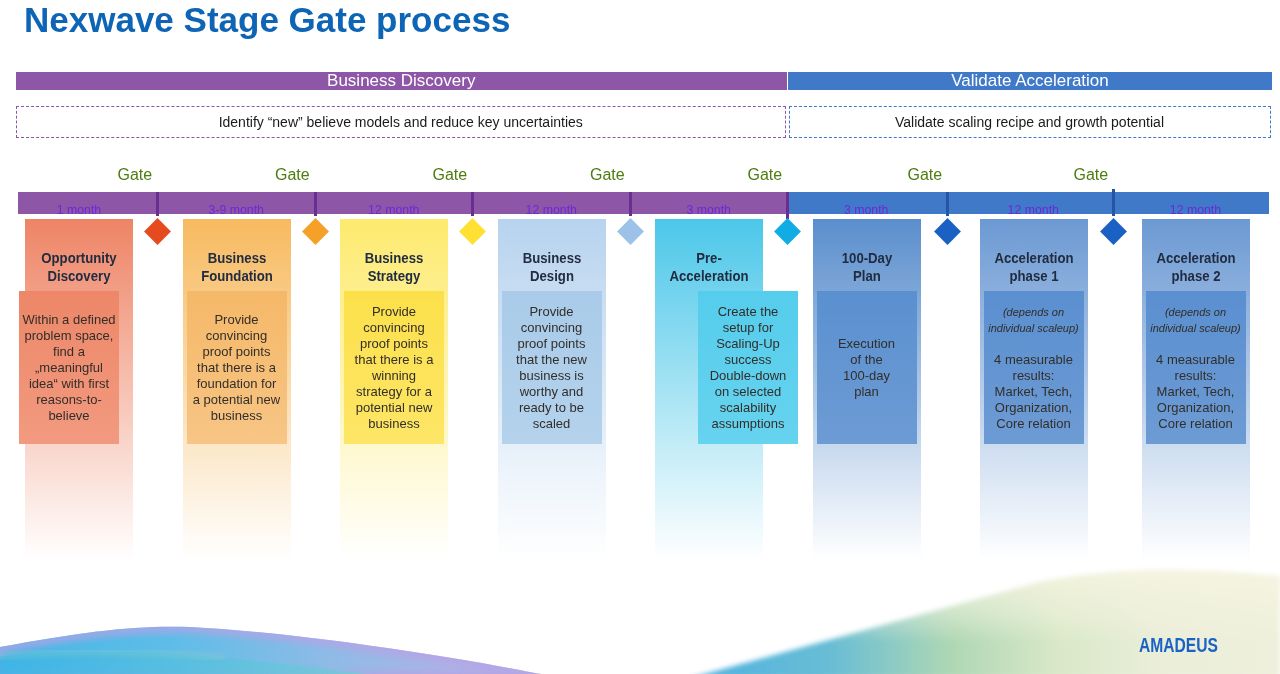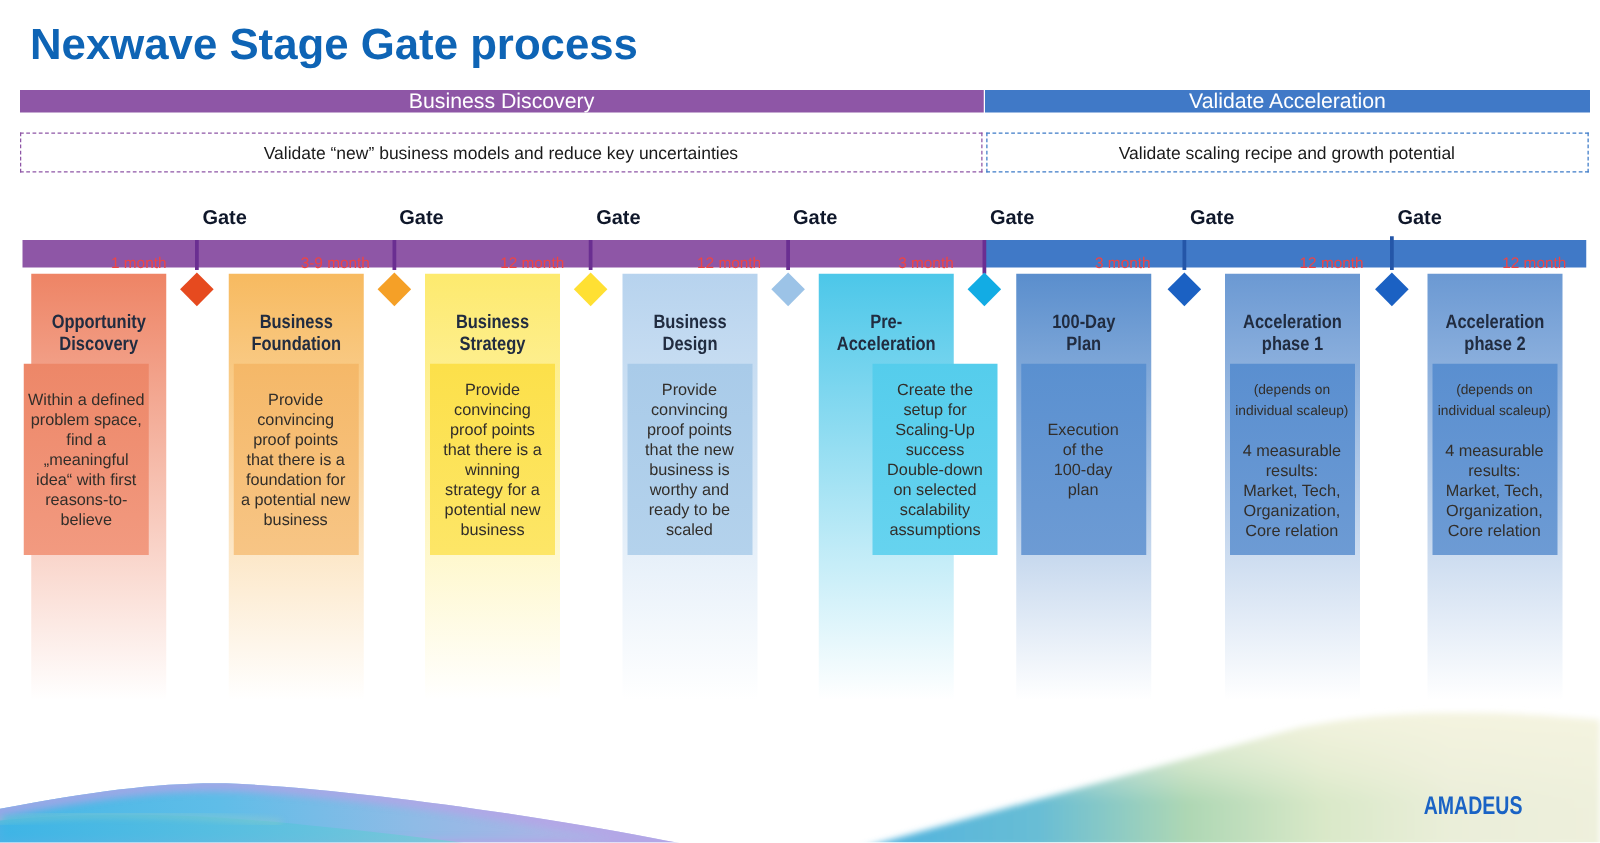--- a/index.html
+++ b/index.html
@@ -3,40 +3,40 @@
 <meta charset="utf-8">
 <style>
 html,body{margin:0;padding:0;}
 body{width:1280px;height:674px;position:relative;overflow:hidden;background:#ffffff;
      font-family:"Liberation Sans",sans-serif;}
 .abs{position:absolute;}
 .hdr{position:absolute;top:71.5px;height:18px;color:#fff;font-size:17px;font-weight:400;
      display:flex;align-items:center;justify-content:center;}
 .dash{position:absolute;top:105.5px;height:30px;background:#fff;font-size:14px;color:#1a1a1a;
      display:flex;align-items:center;justify-content:center;}
-.gate{position:absolute;top:166px;width:80px;text-align:right;font-size:16px;color:#0f172a;font-weight:700;}
-.seg{position:absolute;top:192px;height:36px;color:#ef4444;font-size:12.3px;display:flex;align-items:center;justify-content:center;margin-left:32px;}
+.gate{position:absolute;top:166px;width:80px;text-align:left;font-size:16px;color:#4d7c0f;font-weight:400;}
+.seg{position:absolute;top:192px;height:36px;color:#6d28d9;font-size:12.3px;display:flex;align-items:center;justify-content:center;}
 .tickp{position:absolute;width:3px;background:#6a2e91;}
 .tickb{position:absolute;width:3px;background:#2456a8;}
 .dia{position:absolute;width:19px;height:19px;transform:rotate(45deg);}
 .col{position:absolute;top:219px;width:108px;height:341px;}
 .colh{position:absolute;top:249px;width:108px;text-align:center;font-weight:700;
       font-size:15.5px;line-height:17.6px;color:#212c40;transform:scaleX(0.85);}
 .inner{position:absolute;top:291px;width:100px;height:153px;display:flex;align-items:center;justify-content:center;}
 .body{width:100%;text-align:center;font-size:13px;line-height:16px;color:#322e2a;}
-.it{font-size:11px;}
+.it{font-size:11px;font-style:italic;}
 </style>
 </head>
 <body>
-<div class="abs" style="left:24px;top:16px;font-size:35px;font-weight:700;color:#0e64b5;">Nexwave Stage Gate process</div>
+<div class="abs" style="left:24px;top:0px;font-size:35px;font-weight:700;color:#0e64b5;">Nexwave Stage Gate process</div>
 
 <div class="hdr" style="left:16px;width:770.5px;background:#8e56a6;">Business Discovery</div>
 <div class="hdr" style="left:788px;width:484px;background:#4079c7;">Validate Acceleration</div>
 
-<div class="dash" style="left:16px;width:767.5px;border:1.5px dashed #8e56a6;">Validate “new” business models and reduce key uncertainties</div>
+<div class="dash" style="left:16px;width:767.5px;border:1.5px dashed #8e56a6;">Identify “new” believe models and reduce key uncertainties</div>
 <div class="dash" style="left:788.5px;width:480px;border:1.5px dashed #3d7bc7;text-align:center;">Validate scaling recipe and growth potential</div>
 
 <div class="gate" style="left:117.5px;">Gate</div>
 <div class="gate" style="left:275px;">Gate</div>
 <div class="gate" style="left:432.5px;">Gate</div>
 <div class="gate" style="left:590px;">Gate</div>
 <div class="gate" style="left:747.5px;">Gate</div>
 <div class="gate" style="left:907.5px;">Gate</div>
 <div class="gate" style="left:1073.5px;">Gate</div>
 

